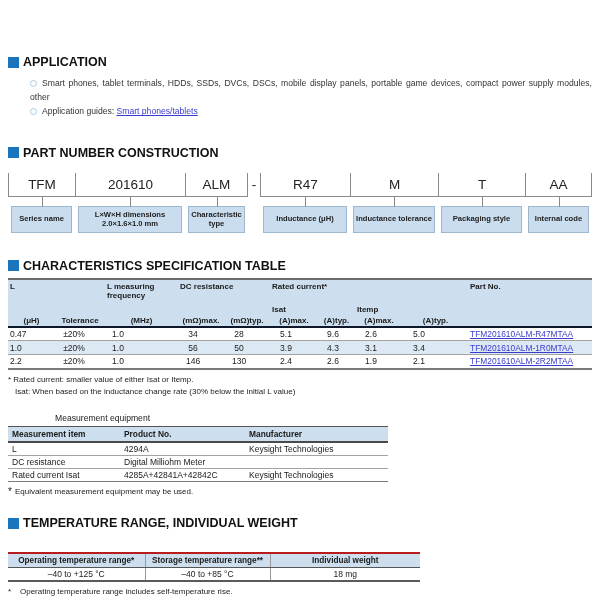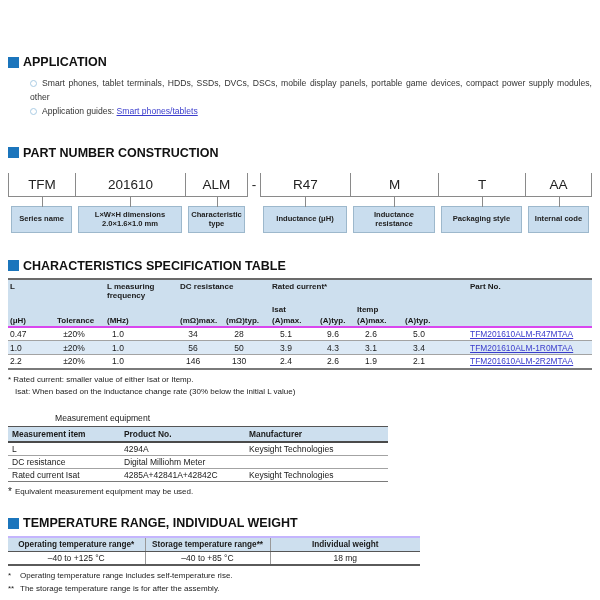--- a/index.html
+++ b/index.html
@@ -45,21 +45,21 @@
   .w1{width:67px}.w2{width:110px}.w3{width:63px}.wh{width:12px}
   .w4{width:90px}.w5{width:88px}.w6{width:87px}.w7{width:67px}
 
   
   .sec-spec { margin-top:26px; }
   table { border-collapse:collapse; table-layout:fixed; }
   .spec-table { width:584px; margin-top:5px; border-top:2px solid #6b6b6b; border-bottom:2px solid #7a7a7a; }
   .spec-table thead th { background:#cddfee; text-align:left; font-size:8px; font-weight:bold; padding:1px 2px; }
   .spec-table thead tr.grp th { vertical-align:top; height:25px; padding-top:2px; }
   .spec-table thead tr.sub th { height:11px; }
-  .spec-table thead tr.unit th { height:12px; border-bottom:2px solid #d946ef; }
+  .spec-table thead tr.unit th { height:12px; border-bottom:2px solid #0f172a;text-align:center; }
   .spec-table tbody td { font-size:8.5px; height:14px; padding:1px 2px; text-align:center; }
   .spec-table tbody td:first-child { text-align:left; }
   .spec-table tbody td:nth-child(2){ padding-right:14px; }
   .spec-table tbody td:nth-child(3){ padding-right:49px; }
   .spec-table tbody td:nth-child(4){ padding-right:18px; }
   .spec-table tbody td:nth-child(5){ padding-right:18px; }
   .spec-table tbody td:nth-child(6){ padding-right:18px; }
   .spec-table tbody td:nth-child(7){ padding-right:9px; }
   .spec-table tbody td:nth-child(8){ padding-right:18px; }
   .spec-table tbody td:nth-child(9){ padding-right:35px; }
@@ -75,21 +75,21 @@
   .meas-label { font-size:8.6px; color:#222; margin-bottom:3px;margin-left:47px; }
   .meas-table { width:380px; border-top:1px solid #555; border-bottom:1px solid #7a7a7a; }
   .meas-table th { background:#cddfee; text-align:left; font-size:8.4px; font-weight:bold; padding:2px 4px; height:13px; border-bottom:2px solid #4a4a4a; }
   .meas-table td { font-size:8.5px; padding:1px 4px; height:13px; text-align:left; }
   .meas-table tbody tr + tr { border-top:1px solid #a3a3a3; }
   .note-line { margin-top:4px; font-size:8px; color:#222; }
   .note-star { font-size:10px; line-height:1; position:relative; top:1px; margin-right:3px; }
 
   
   .sec-temp { margin-top:20px; }
-  .temp-table { width:412px; margin-top:6px; border-top:2px solid #c4b5fd; border-bottom:2px solid #5a5a5a; }
+  .temp-table { width:412px; margin-top:22px; border-top:2px solid #b91c1c; border-bottom:2px solid #5a5a5a; }
   .temp-table th {
     background:#cddfee; font-size:8.2px; font-weight:bold; text-align:center;
     padding:2px 2px; height:14px; border-bottom:1px solid #555;
   }
   .temp-table td { font-size:8.5px; text-align:center; height:13px; padding:1px 2px; }
   .temp-table th + th, .temp-table td + td { border-left:1px solid #999; }
   .tc1{width:137px}.tc2{width:125px}.tc3{width:150px}
   .temp-notes { margin-top:4px; font-size:8px; line-height:1.55; color:#222; }
   .temp-note { display:flex; }
   .temp-note .marker { width:12px; flex:0 0 auto; }
@@ -146,21 +146,21 @@
           <div class="pn-connect">
               <span class="tick"></span>
             </div>
           <div class="pn-box">Inductance (μH)</div>
         </div>
         <div class="pn-col w5">
           <div class="pn-code">M</div>
           <div class="pn-connect">
               <span class="tick"></span>
             </div>
-          <div class="pn-box">Inductance resistance</div>
+          <div class="pn-box">Inductance tolerance</div>
         </div>
         <div class="pn-col w6">
           <div class="pn-code">T</div>
           <div class="pn-connect">
               <span class="tick"></span>
             </div>
           <div class="pn-box">Packaging style</div>
         </div>
         <div class="pn-col w7">
           <div class="pn-code sep-right">AA</div>

